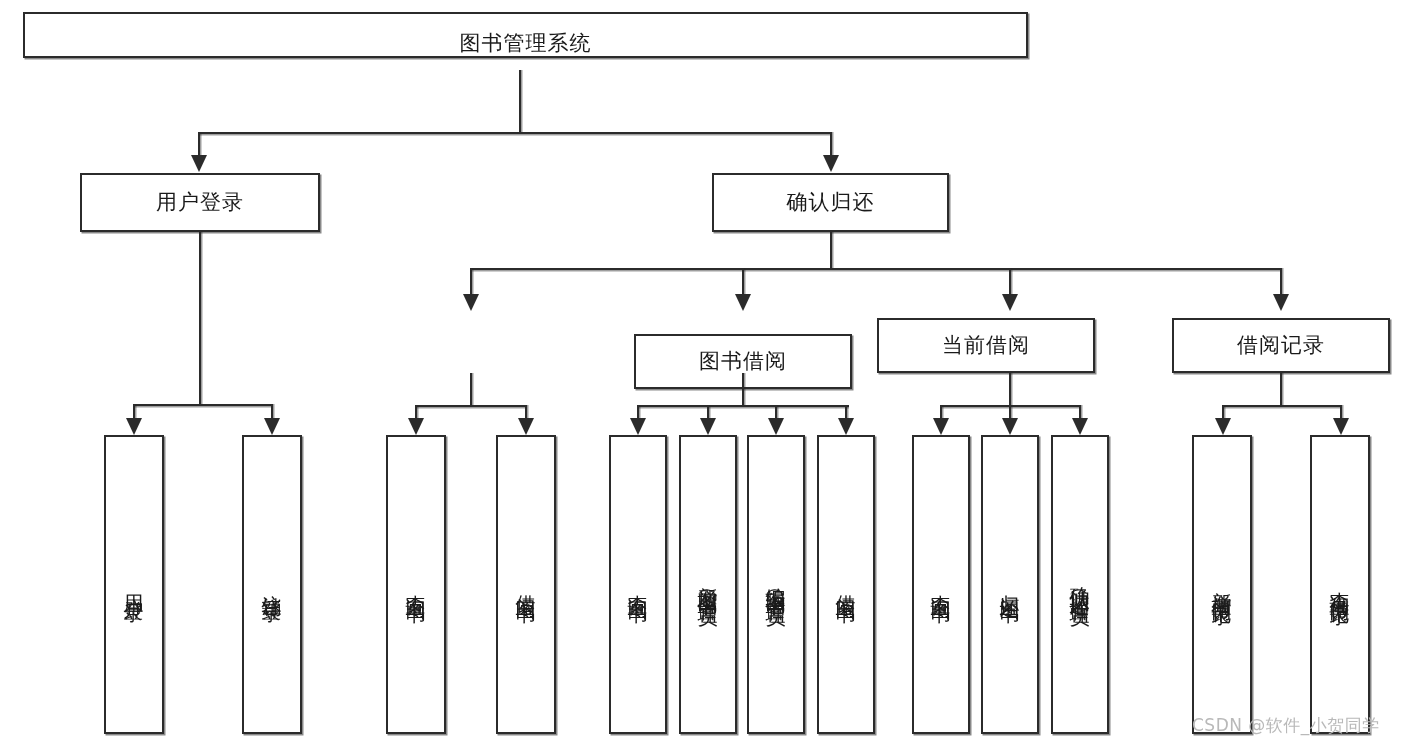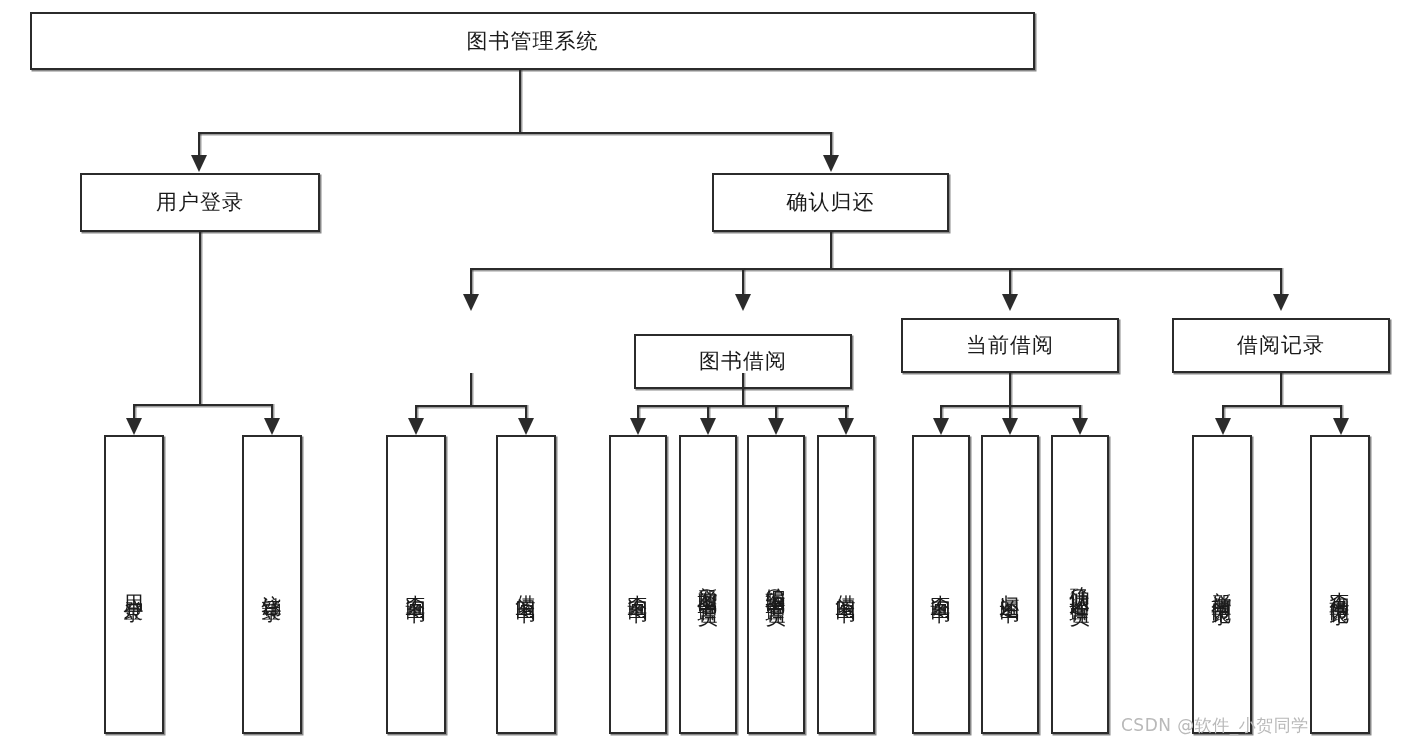--- a/index.html
+++ b/index.html
@@ -77,21 +77,21 @@
     letter-spacing:0.5px;
     white-space:nowrap;
     pointer-events:none;
   }
 </style>
 </head>
 <body>
 
 <div id="canvas">
 
-  <div class="node horiz" style="left:30px;top:12px;width:1005px;height:58px;">
+  <div class="node horiz" style="left:23px;top:12px;width:1005px;height:46px;align-items:flex-end;">
     <span class="label">图书管理系统</span>
   </div>
 
   <div class="vline" style="left:519px;top:70px;height:62px;"></div>
 
   <div class="hline" style="left:198px;top:132px;width:632px;"></div>
 
   <div class="vline" style="left:198px;top:132px;height:23px;"></div>
   <div class="arrow" style="left:191px;top:155px;"></div>
   <div class="vline" style="left:830px;top:132px;height:23px;"></div>
@@ -118,21 +118,21 @@
   <div class="vline" style="left:742px;top:268px;height:26px;"></div>
   <div class="arrow" style="left:735px;top:294px;"></div>
   <div class="vline" style="left:1009px;top:268px;height:26px;"></div>
   <div class="arrow" style="left:1002px;top:294px;"></div>
   <div class="vline" style="left:1280px;top:268px;height:26px;"></div>
   <div class="arrow" style="left:1273px;top:294px;"></div>
 
   <div class="node horiz" style="left:634px;top:334px;width:218px;height:55px;">
     <span class="label">图书借阅</span>
   </div>
-  <div class="node horiz" style="left:901px;top:318px;width:218px;height:55px;">
+  <div class="node horiz" style="left:877px;top:318px;width:218px;height:55px;">
     <span class="label">当前借阅</span>
   </div>
   <div class="node horiz" style="left:1172px;top:318px;width:218px;height:55px;">
     <span class="label">借阅记录</span>
   </div>
 
   <div class="vline" style="left:470px;top:373px;height:32px;"></div>
   <div class="hline" style="left:415px;top:405px;width:110px;"></div>
   <div class="vline" style="left:415px;top:405px;height:13px;"></div>
   <div class="arrow" style="left:408px;top:418px;"></div>
@@ -203,15 +203,15 @@
     <span class="label">确认归还（管理员）</span>
   </div>
 
   <div class="node vert" style="left:1192px;top:435px;width:60px;height:299px;">
     <span class="label">新增借阅记录</span>
   </div>
   <div class="node vert" style="left:1310px;top:435px;width:60px;height:299px;">
     <span class="label">查询借阅记录</span>
   </div>
 
-  <div class="watermark" style="left:1121px;top:714px;">CSDN @软件_小贺同学</div>
+  <div class="watermark" style="left:1192px;top:714px;">CSDN @软件_小贺同学</div>
 
 </div>
 
 </body></html>

